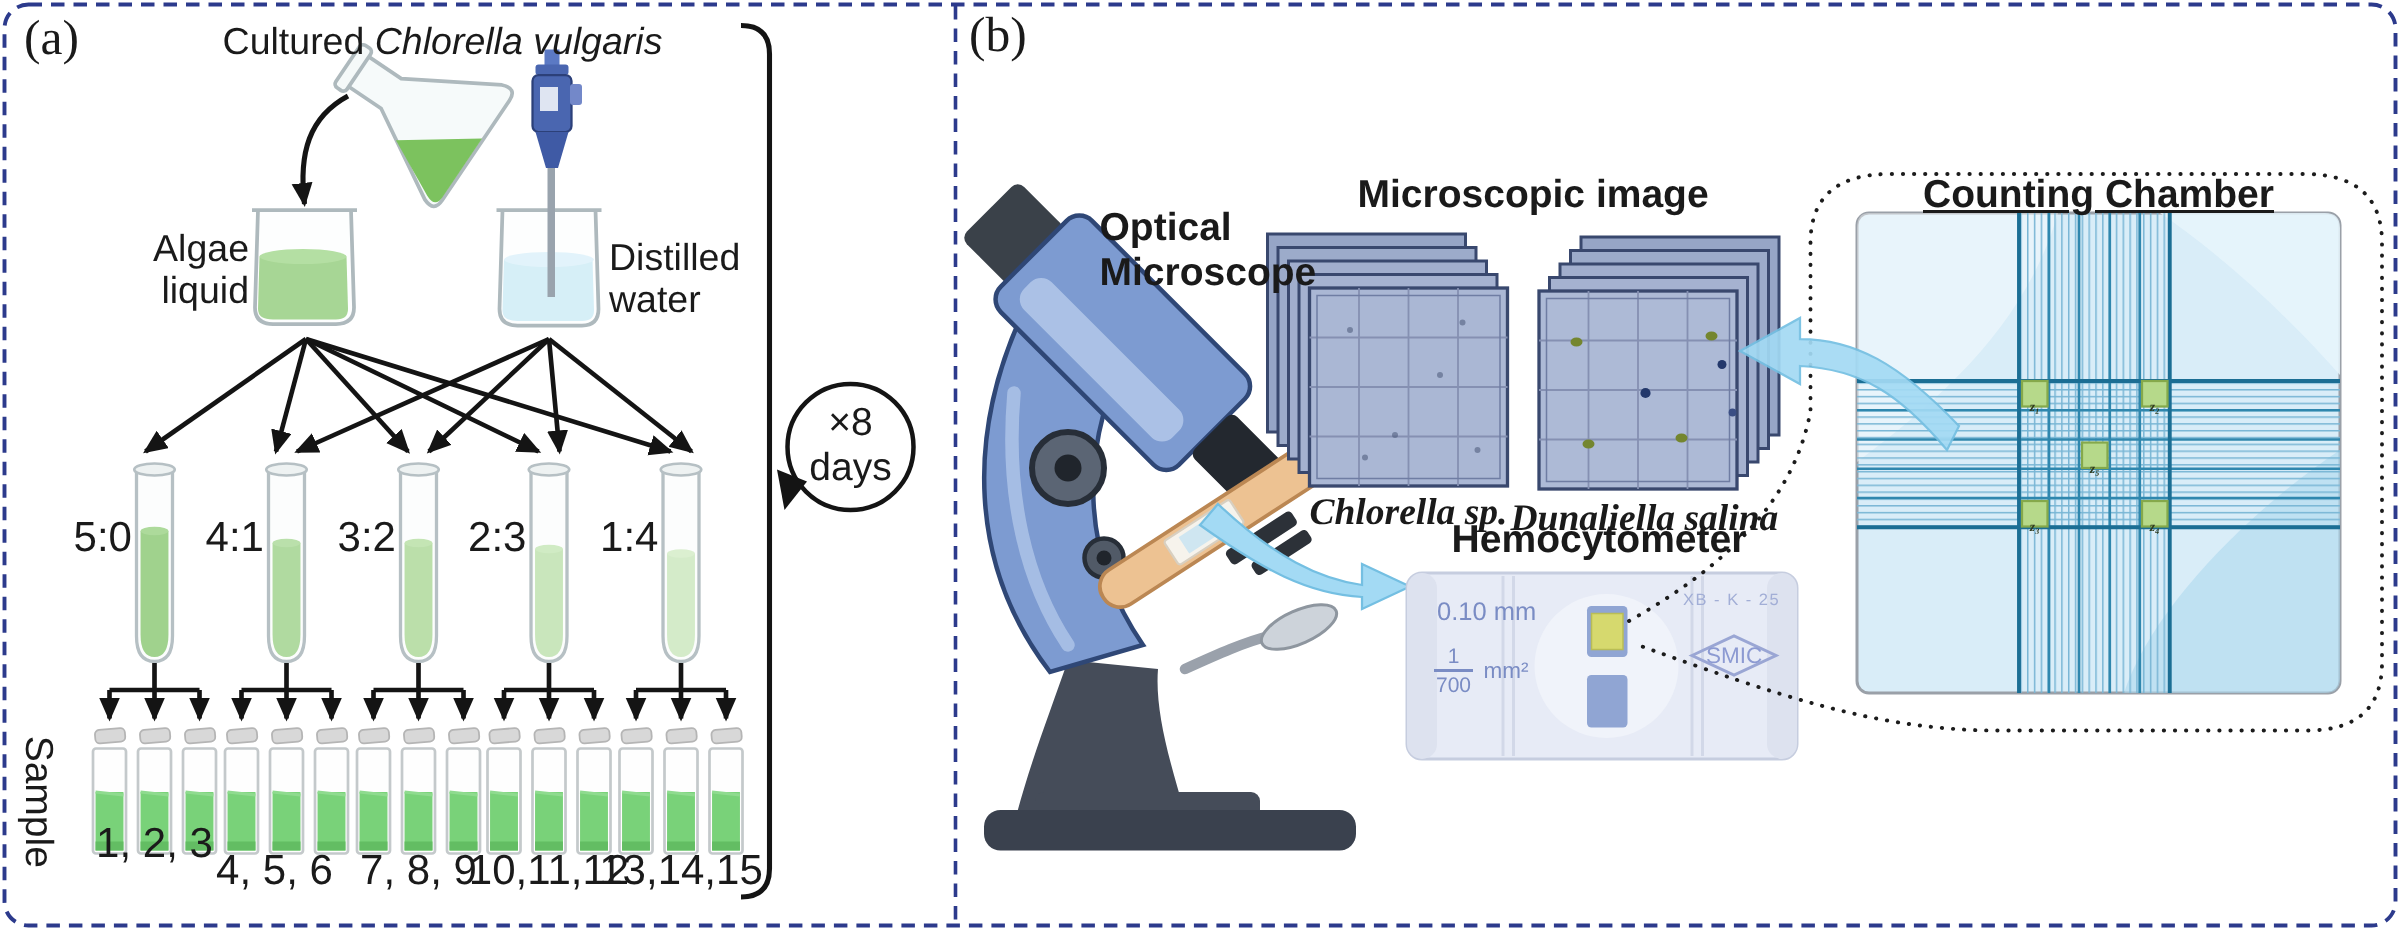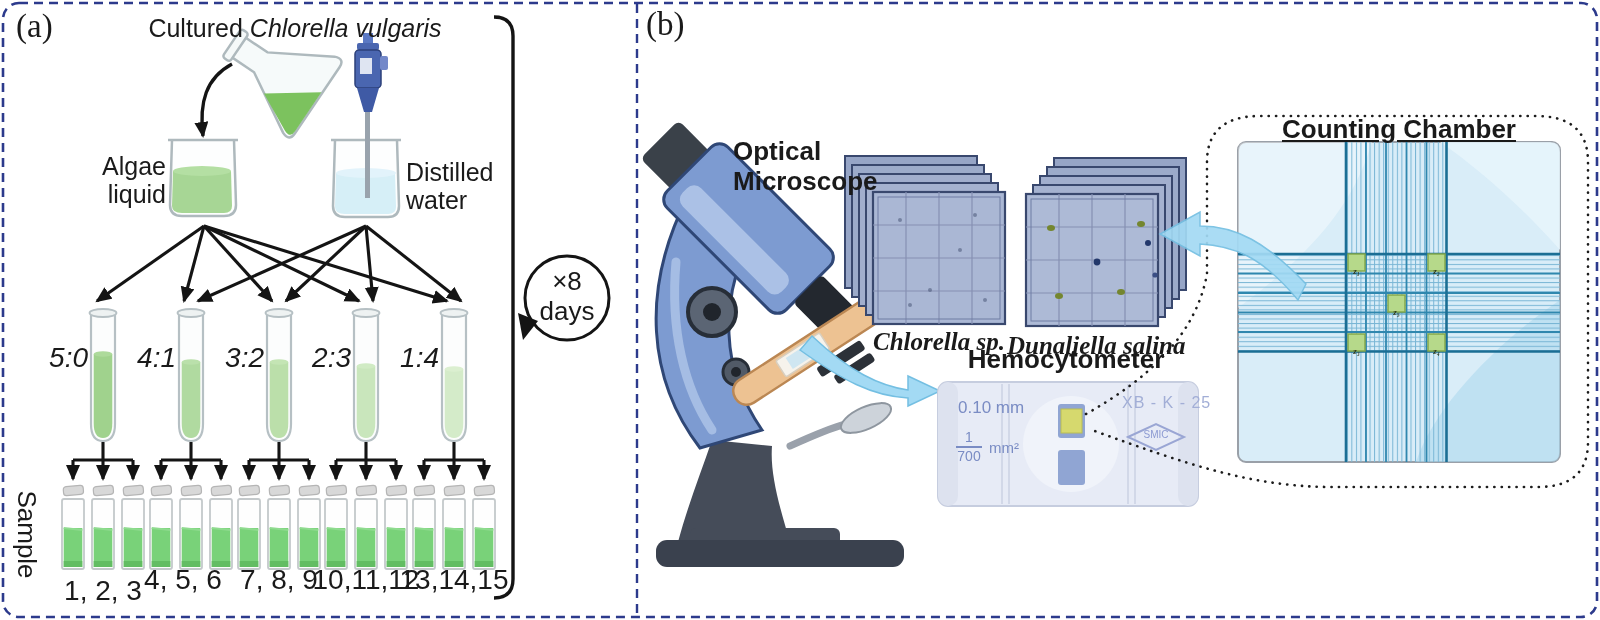--- a/index.html
+++ b/index.html
@@ -4,32 +4,32 @@
 <style>
   html,body{margin:0;padding:0;background:#fff;}
   .root{position:relative;width:1600px;height:620px;background:#fff;overflow:hidden;
         font-family:"Liberation Sans",sans-serif;color:#1a1a1a;}
   .art{position:absolute;left:0;top:0;}
   .txt{position:absolute;white-space:nowrap;}
   .panel-label{font-family:"Liberation Serif",serif;font-size:33px;}
   .a-title{font-size:25px;font-weight:500;text-align:center;}
   .a-title .sp{font-style:italic;text-align:center;}
   .beaker-label{font-size:25px;line-height:28px;font-weight:500;}
-  .ratio{font-size:28px;font-weight:500;text-align:right;width:48px;font-style:italic;}
+  .ratio{font-size:28px;font-weight:500;text-align:right;width:48px;}
   .nums{font-size:28px;font-weight:500;text-align:center;width:110px;}
   .sample-wrap{position:absolute;left:8px;top:474px;width:36px;height:120px;
                display:flex;align-items:center;justify-content:center;}
   .sample-wrap span{transform:rotate(90deg);font-size:26px;font-weight:500;}
   .cycle{font-size:26px;line-height:30px;text-align:center;width:70px;}
   .b-bold{font-size:26px;font-weight:bold;line-height:30px;}
   .stack-label{font-family:"Liberation Serif",serif;font-style:italic;font-weight:bold;
                font-size:25px;text-align:center;}
   .slide-txt{color:#7a8cc4;font-size:17px;}
-  .model-txt{color:#a2aed6;font-size:16px;letter-spacing:1px;}
-  .brand-txt{color:#8c9ad2;font-size:10px;text-align:center;width:52px;}
+  .model-txt{color:#a2aed6;font-size:11px;letter-spacing:1px;}
+  .brand-txt{color:#8c9ad2;font-size:15px;text-align:center;width:52px;}
   .frac{position:absolute;display:flex;align-items:center;color:#7a8cc4;}
   .frac .col{display:flex;flex-direction:column;align-items:center;font-size:14px;line-height:15px;}
   .frac .bar{width:26px;height:2px;background:#7a8cc4;margin:1px 0;}
   .frac .unit{font-size:15px;margin-left:7px;}
   .zone{position:absolute;width:17px;height:33px;display:flex;align-items:center;justify-content:center;
         font-family:"Liberation Serif",serif;font-style:italic;font-weight:bold;font-size:9px;color:#2f3b1f;}
   .ctitle{text-align:center;width:246px;}
 </style>
 </head>
 <body>
@@ -332,38 +332,39 @@
 <div class="txt ratio" style="left:40px;top:342px;">5:0</div>
 <div class="txt ratio" style="left:128px;top:342px;">4:1</div>
 <div class="txt ratio" style="left:216px;top:342px;">3:2</div>
 <div class="txt ratio" style="left:303px;top:342px;">2:3</div>
 <div class="txt ratio" style="left:391px;top:342px;">1:4</div>
 
 <div class="sample-wrap">
   <span>Sample</span>
 </div>
 
-<div class="txt nums" style="left:48px;top:575px;">1, 2, 3</div>
+<div class="txt nums" style="left:48px;top:546px;">1, 2, 3</div>
 <div class="txt nums" style="left:128px;top:564px;">4, 5, 6</div>
 <div class="txt nums" style="left:224px;top:564px;">7, 8, 9</div>
 <div class="txt nums" style="left:311px;top:564px;">10,11,12</div>
 <div class="txt nums" style="left:399px;top:564px;">13,14,15</div>
 
 <div class="txt cycle" style="left:532px;top:266px;">
   <div>×8</div>
   <div>days</div>
 </div>
 
 <div class="txt panel-label" style="left:646px;top:6px;">(b)</div>
 
 <div class="txt b-bold" style="left:733px;top:112px;margin-top:24px;">
   <div>Optical</div>
   <div>Microscope</div>
 </div>
 
+<div class="txt b-bold" style="left:905px;top:114px;width:210px;text-align:center;">Microscopic image</div>
 
 <div class="txt stack-label" style="left:859px;top:328px;width:160px;">Chlorella sp.</div>
 <div class="txt stack-label" style="left:1007px;top:332px;width:170px;">Dunaliella salina</div>
 
 <div class="txt b-bold" style="left:966px;top:344px;width:200px;text-align:center;">Hemocytometer</div>
 
 <div class="txt slide-txt" style="left:958px;top:398px;">0.10 mm</div>
 <div class="frac" style="left:956px;top:430px;">
   <div class="col">
     <span>1</span>

